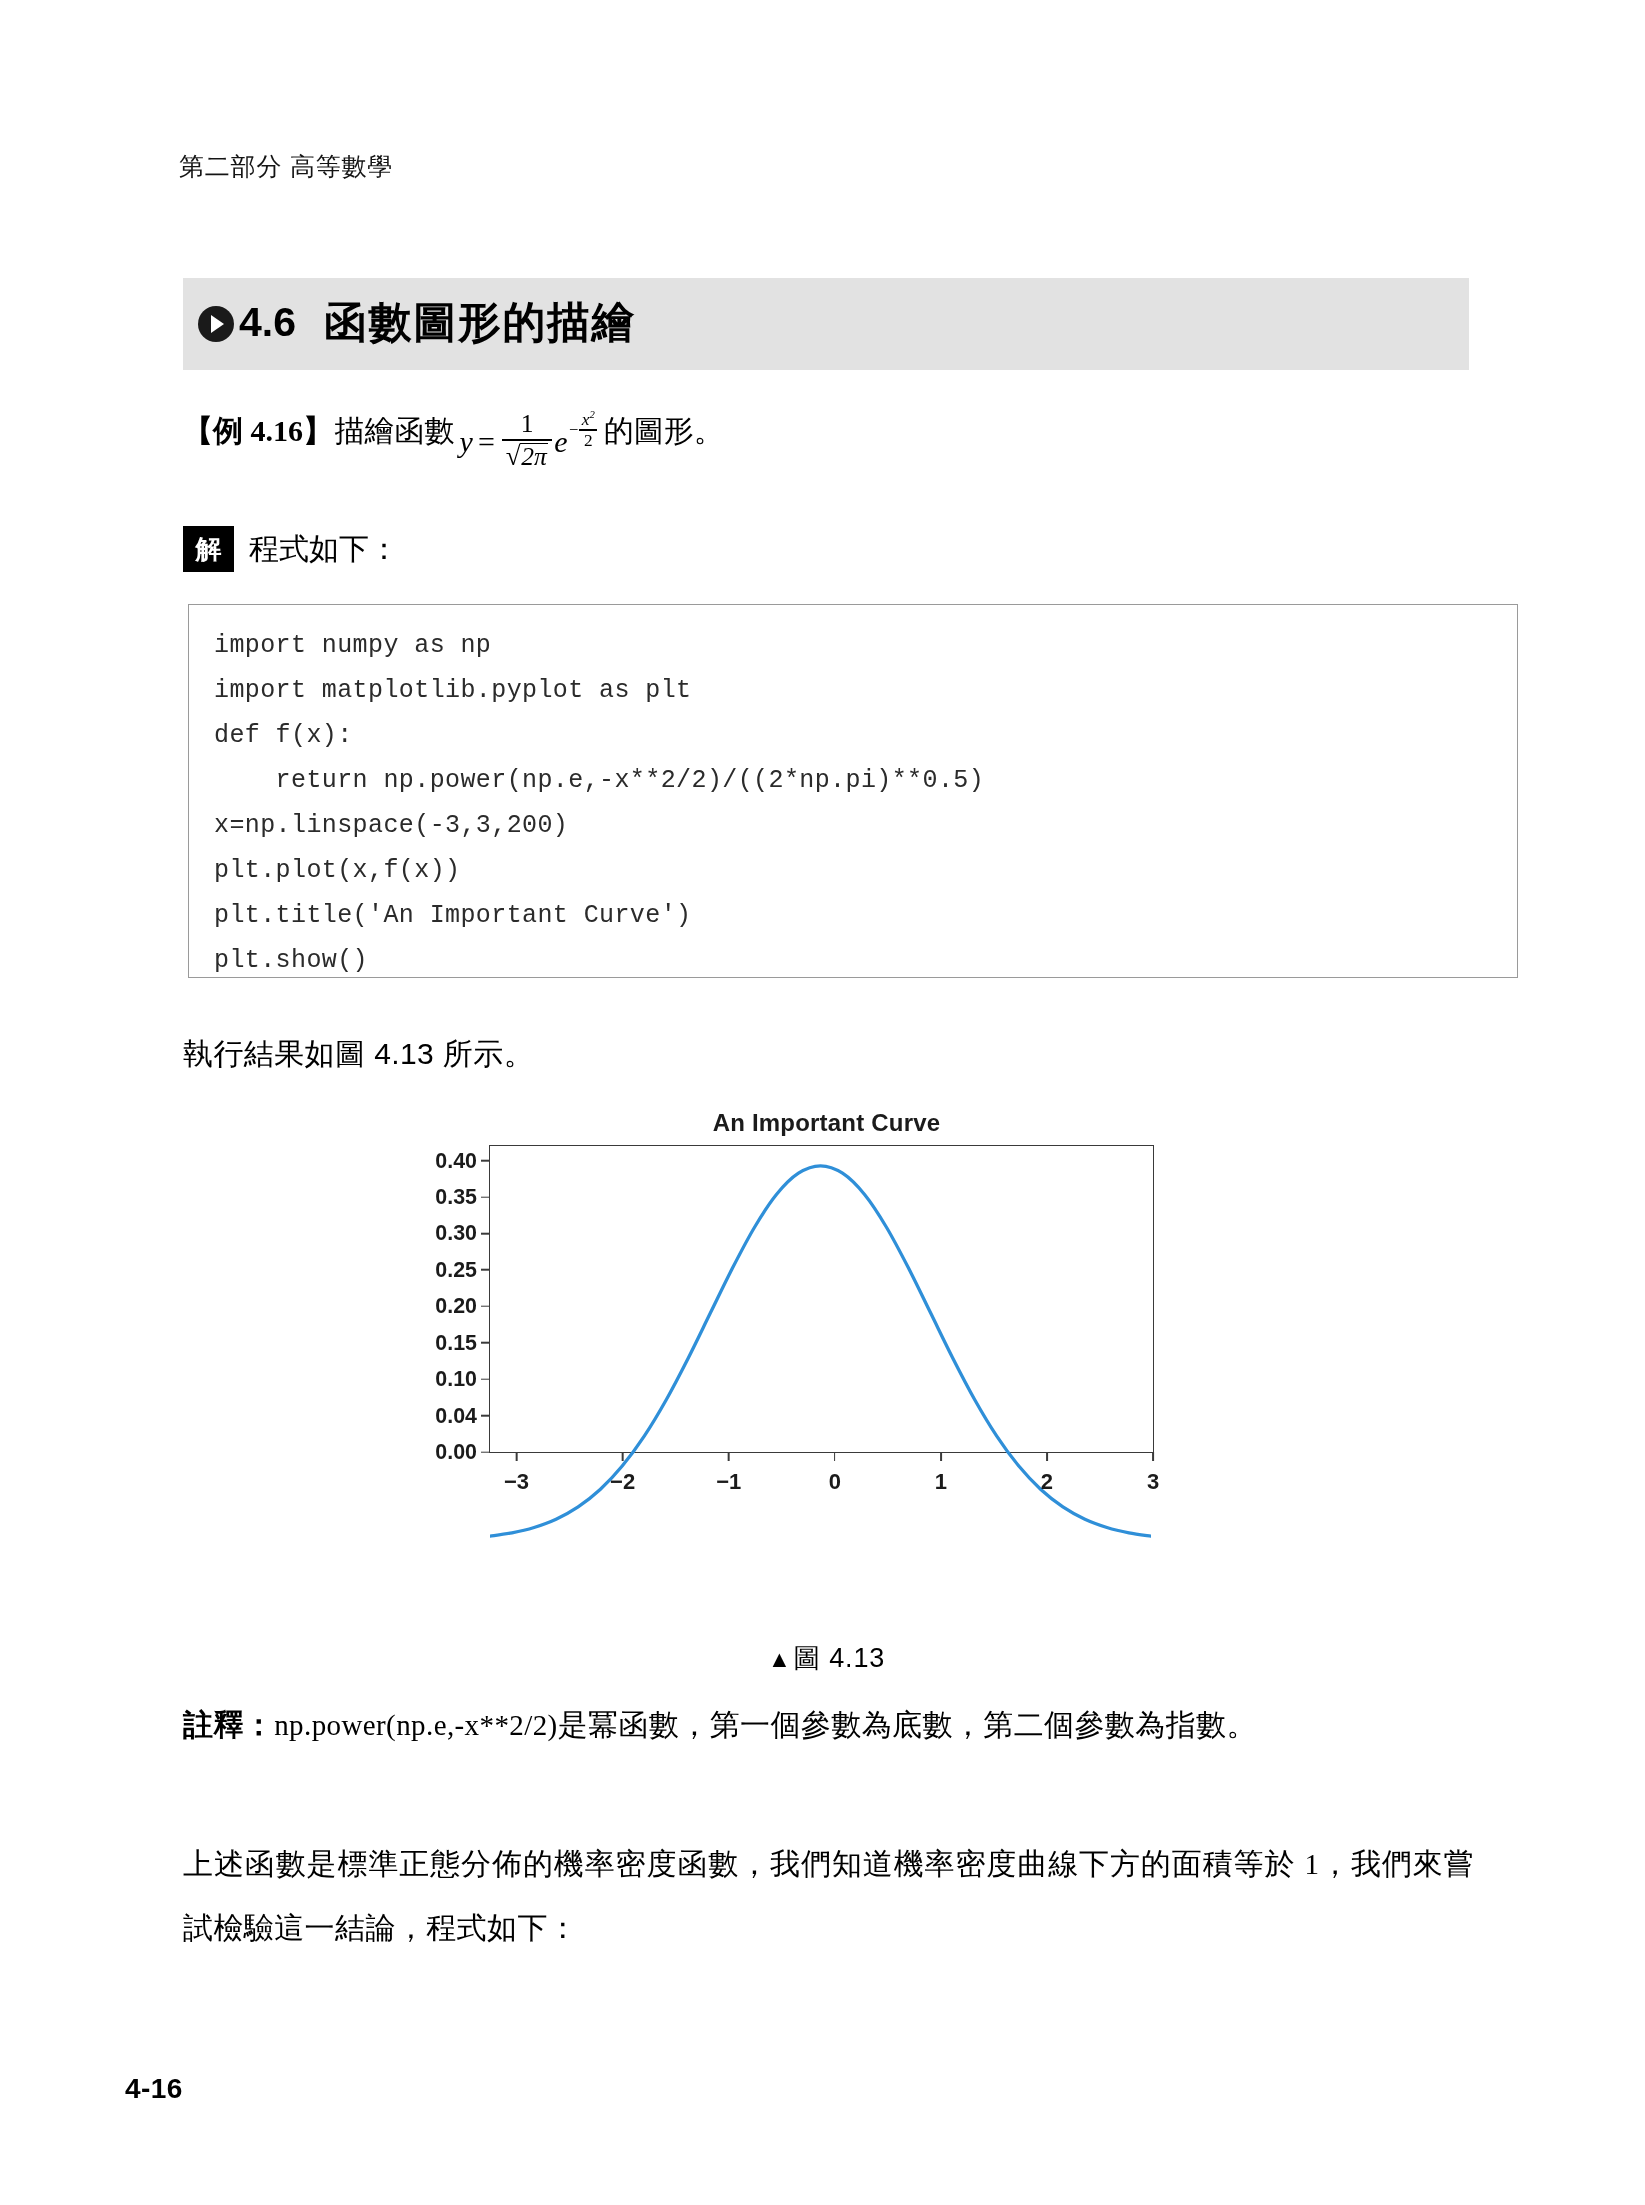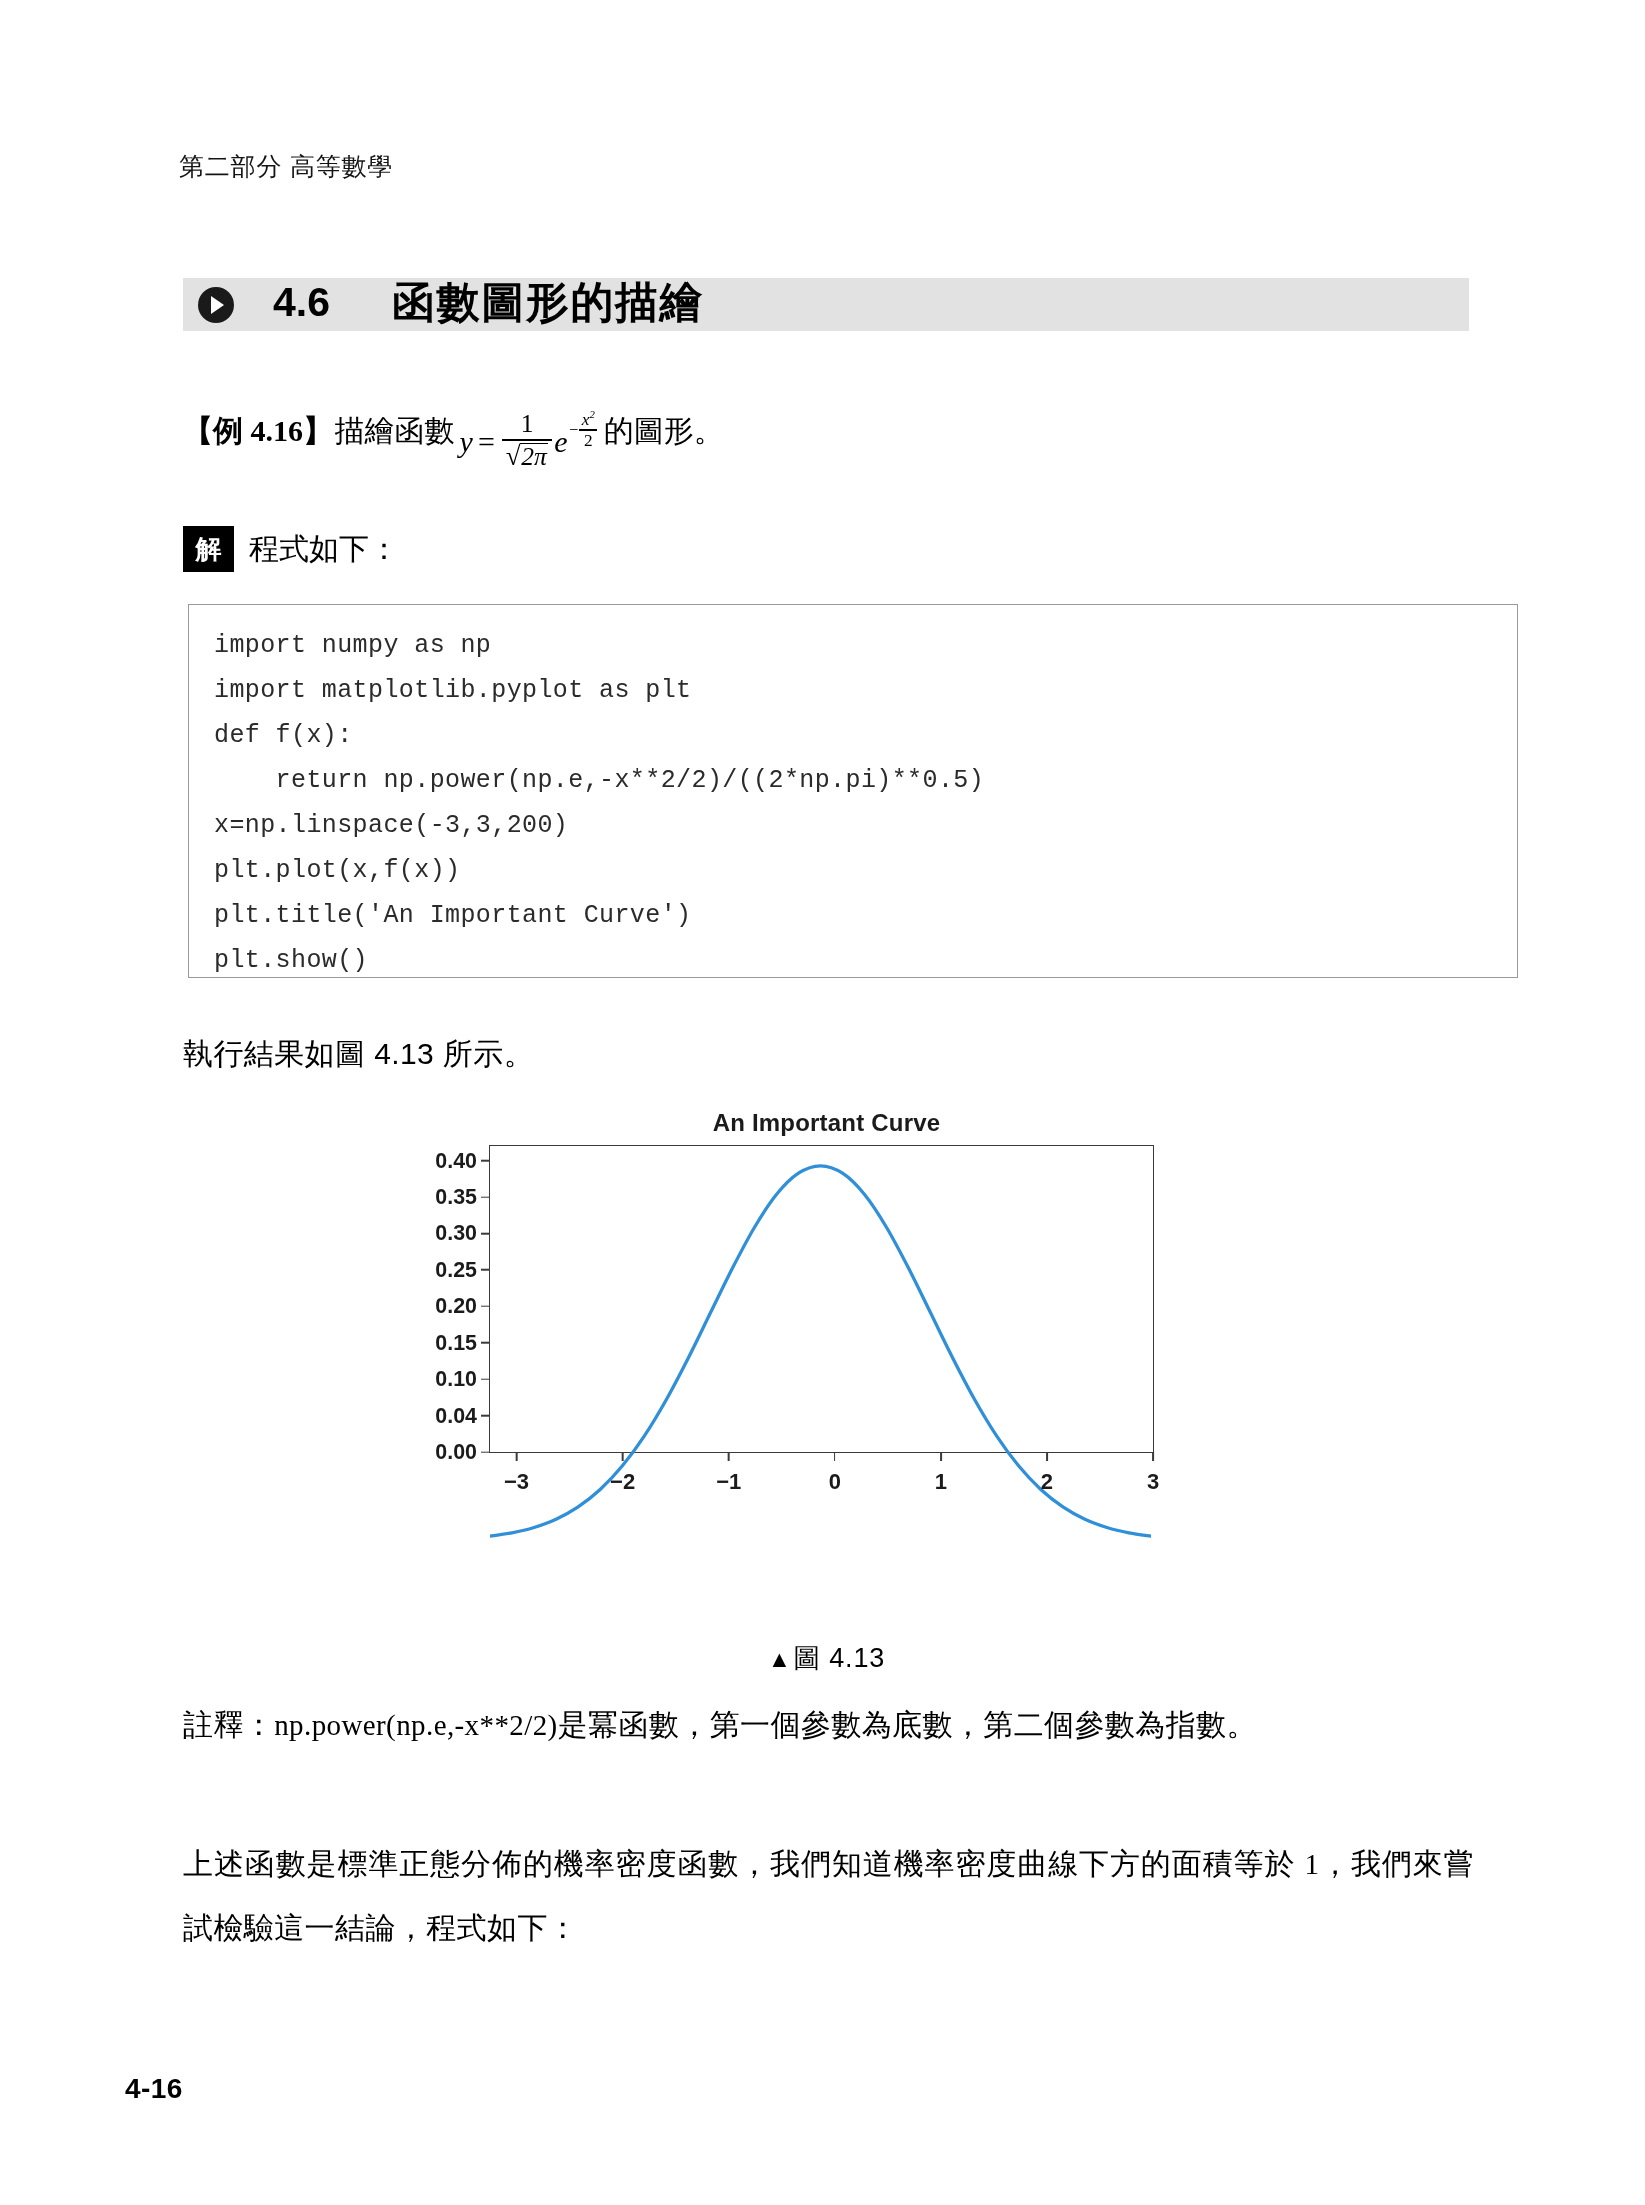--- a/index.html
+++ b/index.html
@@ -34,25 +34,24 @@
     color: #141414;
     white-space: nowrap;
   }
 
   
   .section-band {
     position: absolute;
     left: 183px;
     top: 278px;
     width: 1286px;
-    height: 53px;
+    height: 92px;
     background: #e2e2e2;
     display: flex;
     align-items: center;
-    gap: 34px;
   }
   .section-bullet {
     width: 36px;
     height: 36px;
     margin-left: 15px;
     margin-right: 5px;
     border-radius: 50%;
     background: #1a1a1a;
     position: relative;
     flex: none;
@@ -230,21 +229,21 @@
     width: 1291px;
     font-size: 30px;
     line-height: 63px;
     letter-spacing: 0.4px;
     text-align: justify;
   }
   .para.result { top: 1022px; }
   .para.note { top: 1693px; }
   .para.closing { top: 1832px; }
   .note-label {
-    font-weight: 400;
+    font-weight: 700;
     margin-top: 44px;
   }
   .mono-inline {
     font-family: "Liberation Serif", "DejaVu Serif", serif;
     font-size: 29px;
   }
   .num-inline {
     font-family: "Liberation Serif", "DejaVu Serif", serif;
     font-size: 29px;
   }

